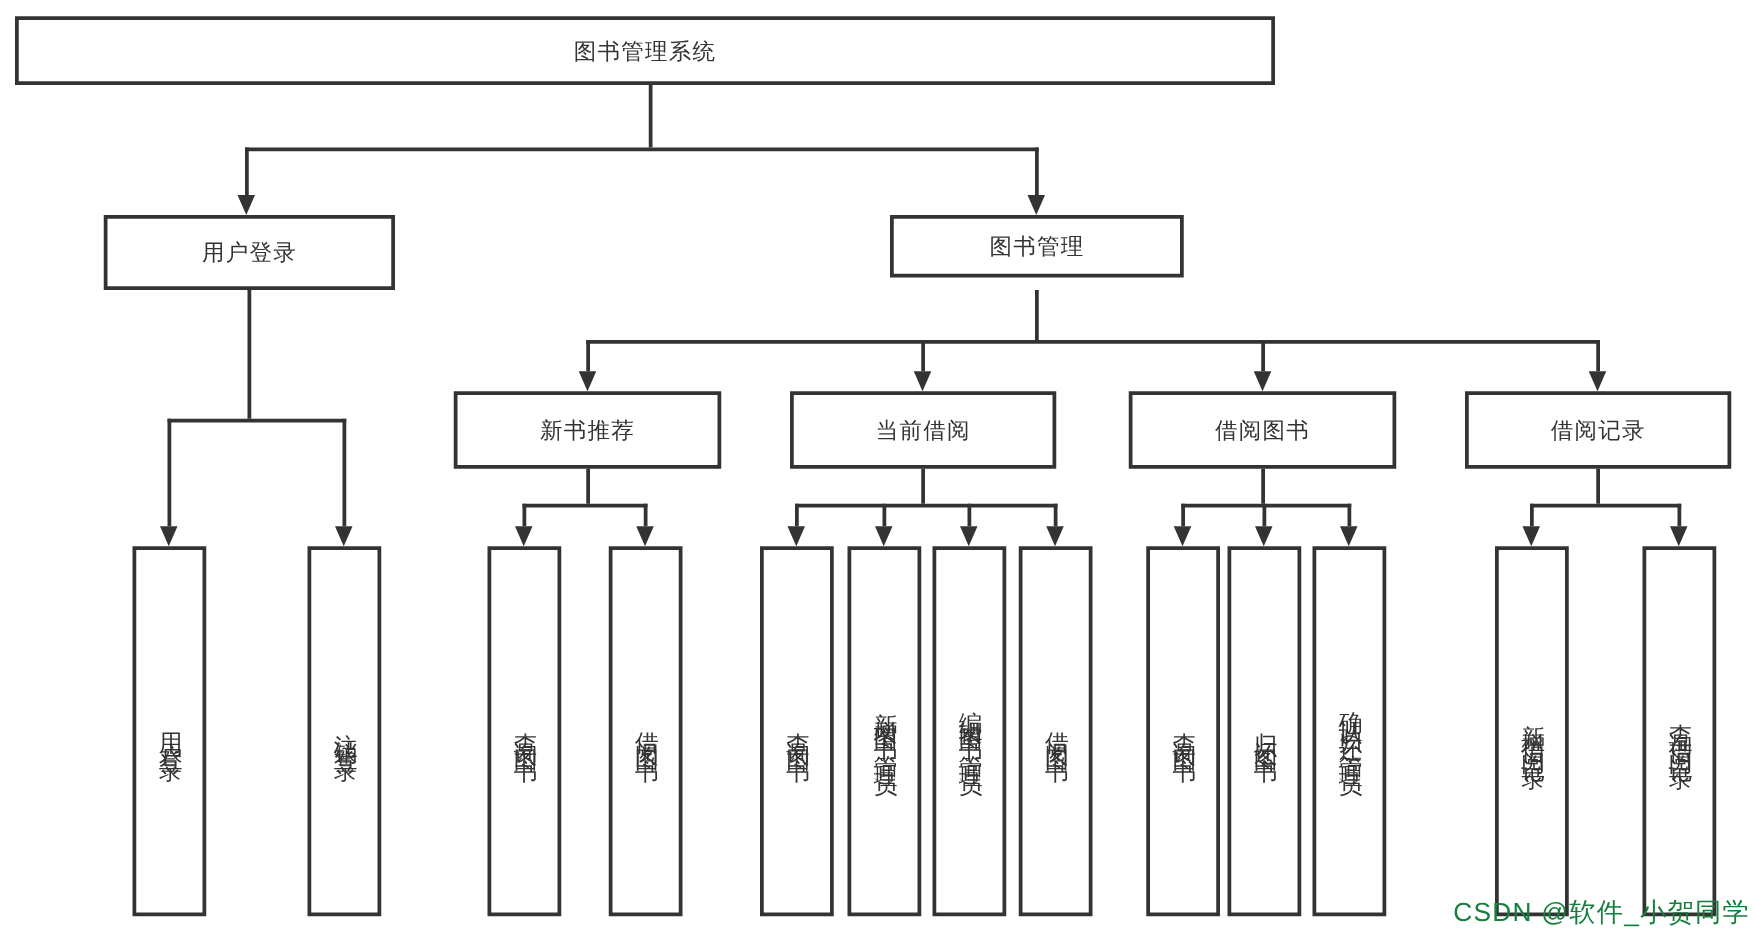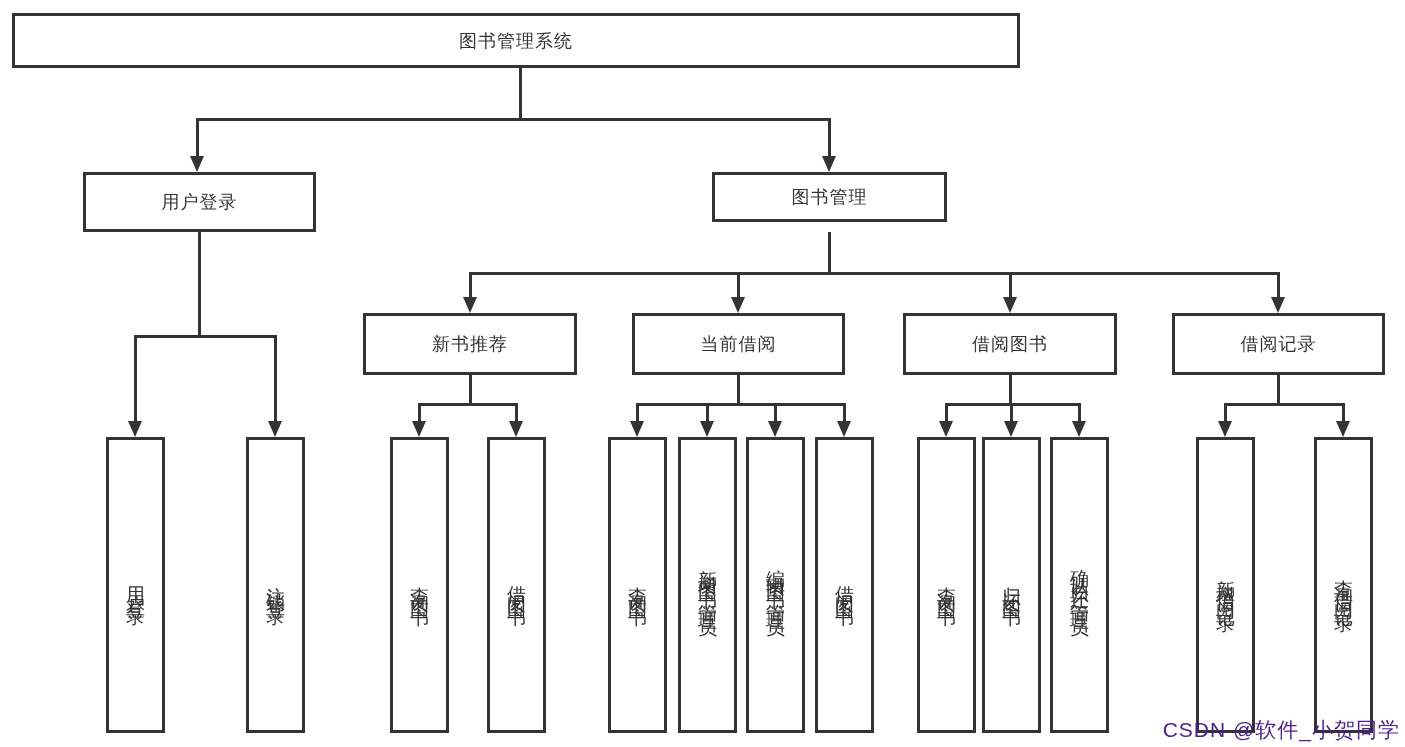--- a/index.html
+++ b/index.html
@@ -19,21 +19,21 @@
   }
   .vline { position:absolute; width:3px; background:#333333; }
   .hline { position:absolute; height:3px; background:#333333; }
   .arrow {
     position:absolute; width:0; height:0;
     border-left:7px solid transparent; border-right:7px solid transparent;
     border-top:16px solid #333333;
   }
   .watermark {
     position:absolute; right:5px; bottom:3px;
-    font-size:21px; color:#4c1d95; letter-spacing:1px; white-space:nowrap;
+    font-size:21px; color:#15803d; letter-spacing:1px; white-space:nowrap;
   }
 </style>
 </head>
 <body>
 
 <div id="canvas">
 
   <div class="box" style="left:12px; top:13px; width:1008px; height:55px;">
     <span class="h-label">图书管理系统</span>
   </div>

